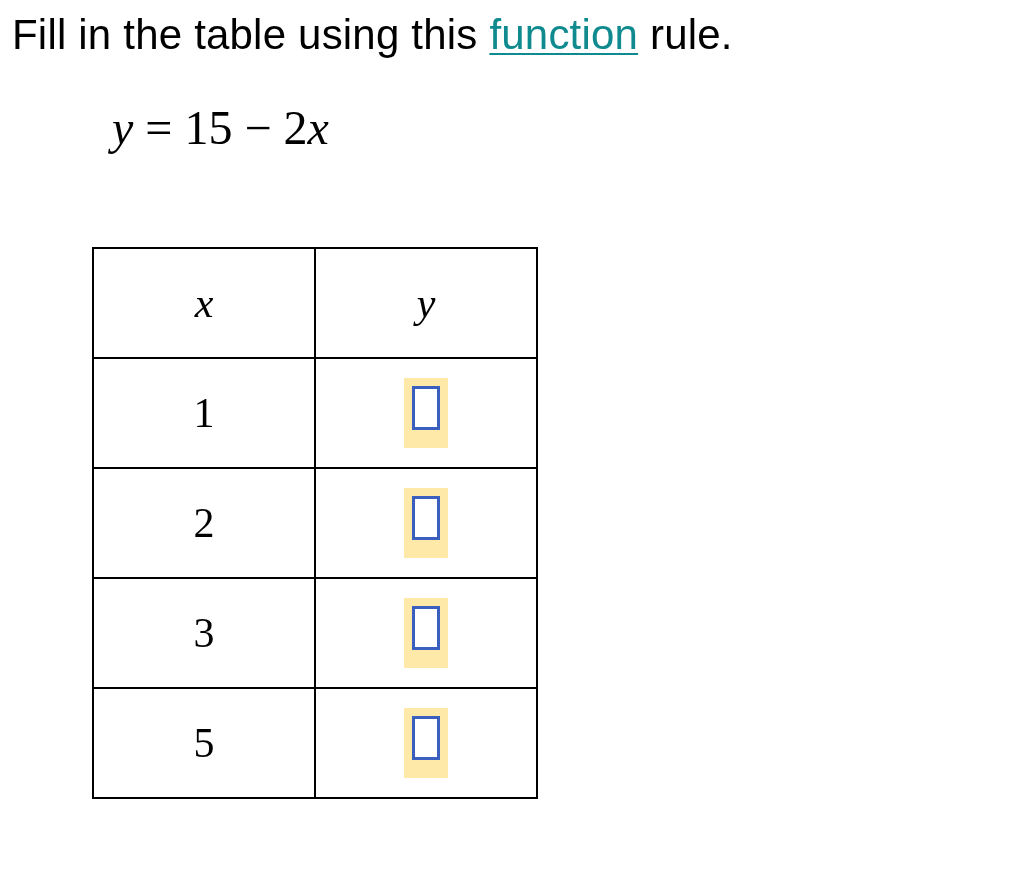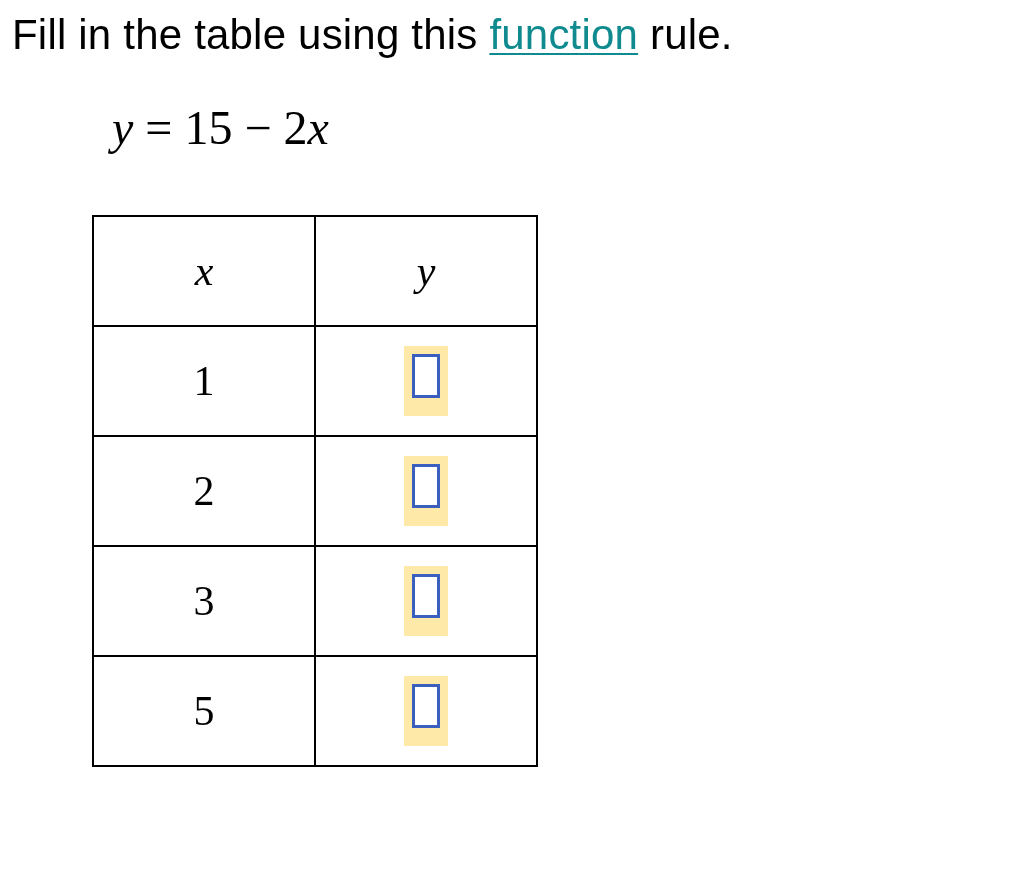--- a/index.html
+++ b/index.html
@@ -27,21 +27,21 @@
       color: #0f8a8f;
       text-decoration: underline;
       text-underline-offset: 4px;
       text-decoration-thickness: 2px;
       cursor: pointer;
     }
     .equation {
       font-family: "Times New Roman", Times, serif;
       font-size: 48px;
       font-style: italic;
-      margin: 0 0 60px 100px;
+      margin: 0 0 92px 100px;
     }
     .equation .num, .equation .op {
       font-style: normal;
       font-family: "Times New Roman", Times, serif;
     }
     table.func-table {
       border-collapse: collapse;
       margin-left: 80px;
       table-layout: fixed;
     }

